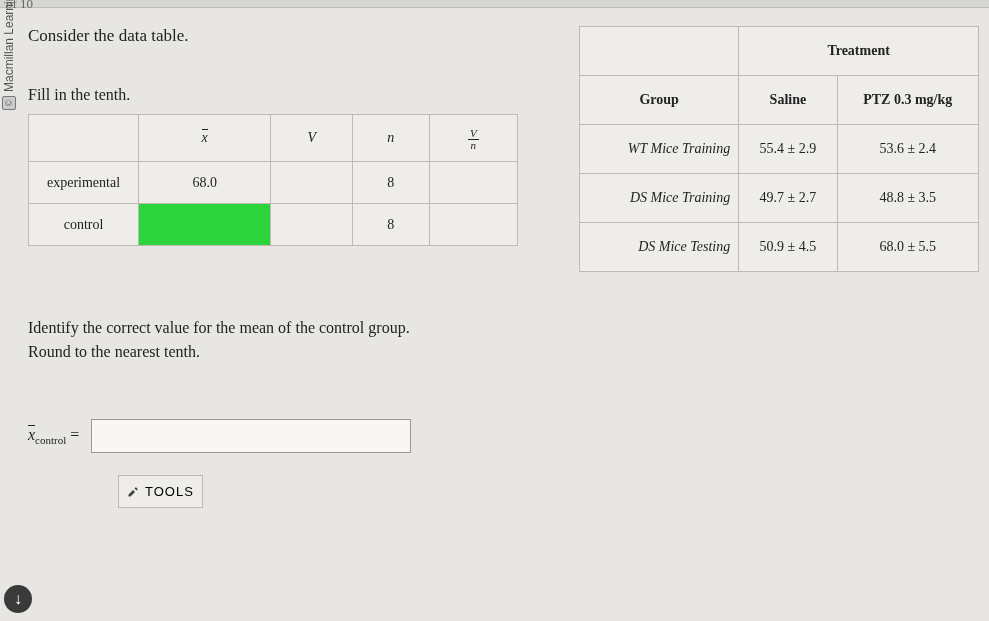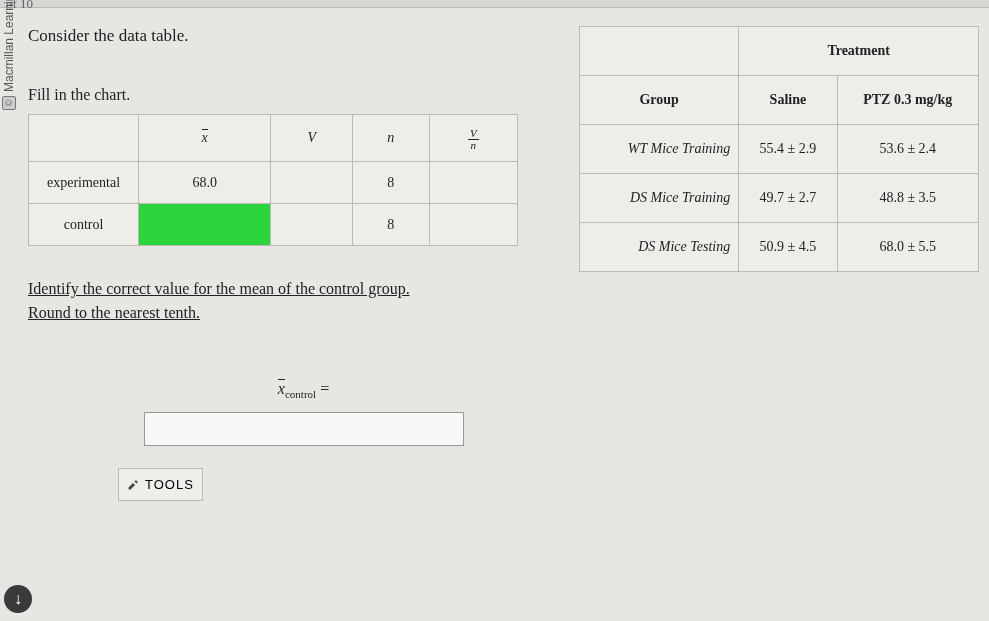--- a/index.html
+++ b/index.html
@@ -83,29 +83,28 @@
     background:#efedea;
   }
   table.treat th, table.treat td {
     border: 1px solid #bdbab6;
     padding: 16px 8px;
     text-align: center;
   }
   table.treat th.treat-head { font-weight: bold; }
   table.treat td.grp { text-align:right;font-style:italic; }
 
-  .question-block { margin-top: 31px; font-size: 16px; line-height: 1.5; text-decoration: underline; }
+  .question-block { margin-top: 70px; font-size: 16px; line-height: 1.5; }
 
   .answer-row {
     margin-top: 55px;
     display:flex;
     align-items:center;
     gap: 12px;
     font-size: 16px;
-    flex-direction: column;
   }
   .answer-row .sub { font-size: 11px; vertical-align: sub; }
   .answer-input {
     width: 320px;
     height: 34px;
     border: 1px solid #9a9894;
     background: #f8f7f5;
     padding: 4px 8px;
     font-size: 15px;
     font-family: inherit;
@@ -148,21 +147,21 @@
 </div>
 
 <div class="vertical-label">
   <span class="copyright-icon">©</span>
   <span>Macmillan Learning</span>
 </div>
 
 <div class="content">
   <div class="left-col">
     <p class="prompt1">Consider the data table.</p>
-    <p class="prompt2">Fill in the chart.</p>
+    <p class="prompt2">Fill in the tenth.</p>
 
     <table class="chart">
       <tbody>
           <tr>
         <th></th>
         <th><span class="xbar">x</span></th>
         <th>V</th>
         <th>n</th>
         <th>
           <span class="frac">

